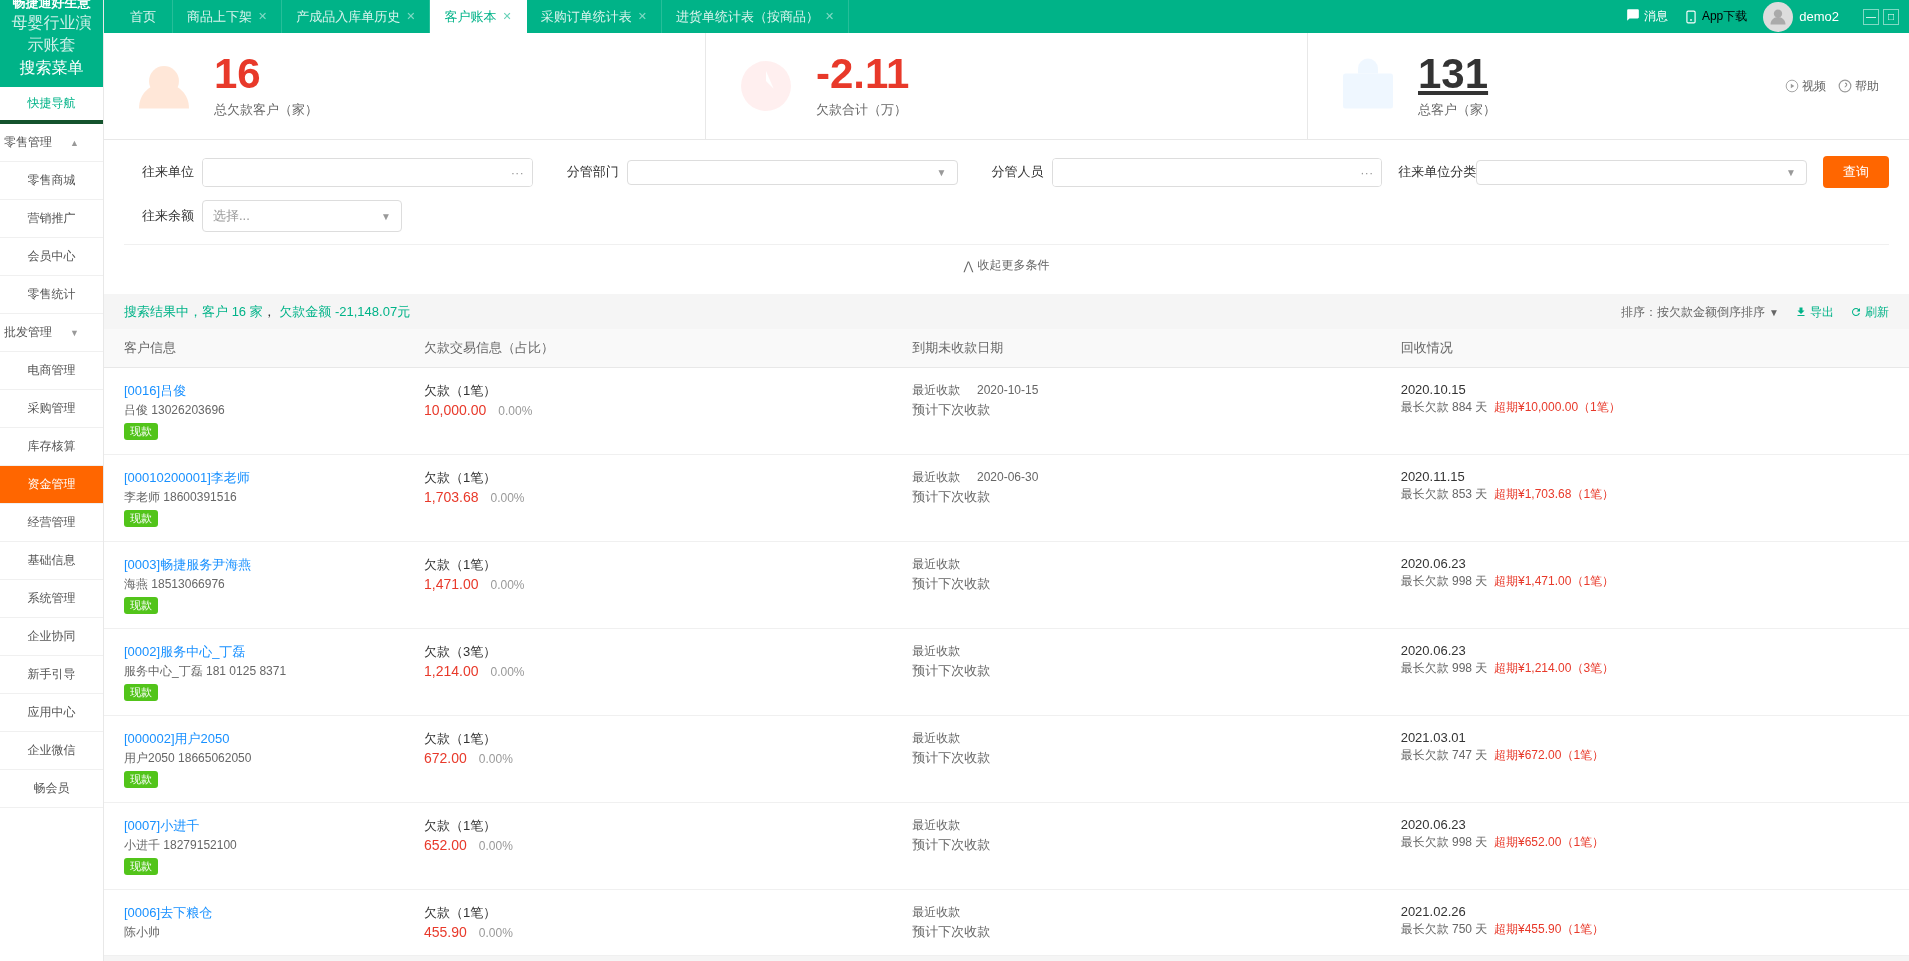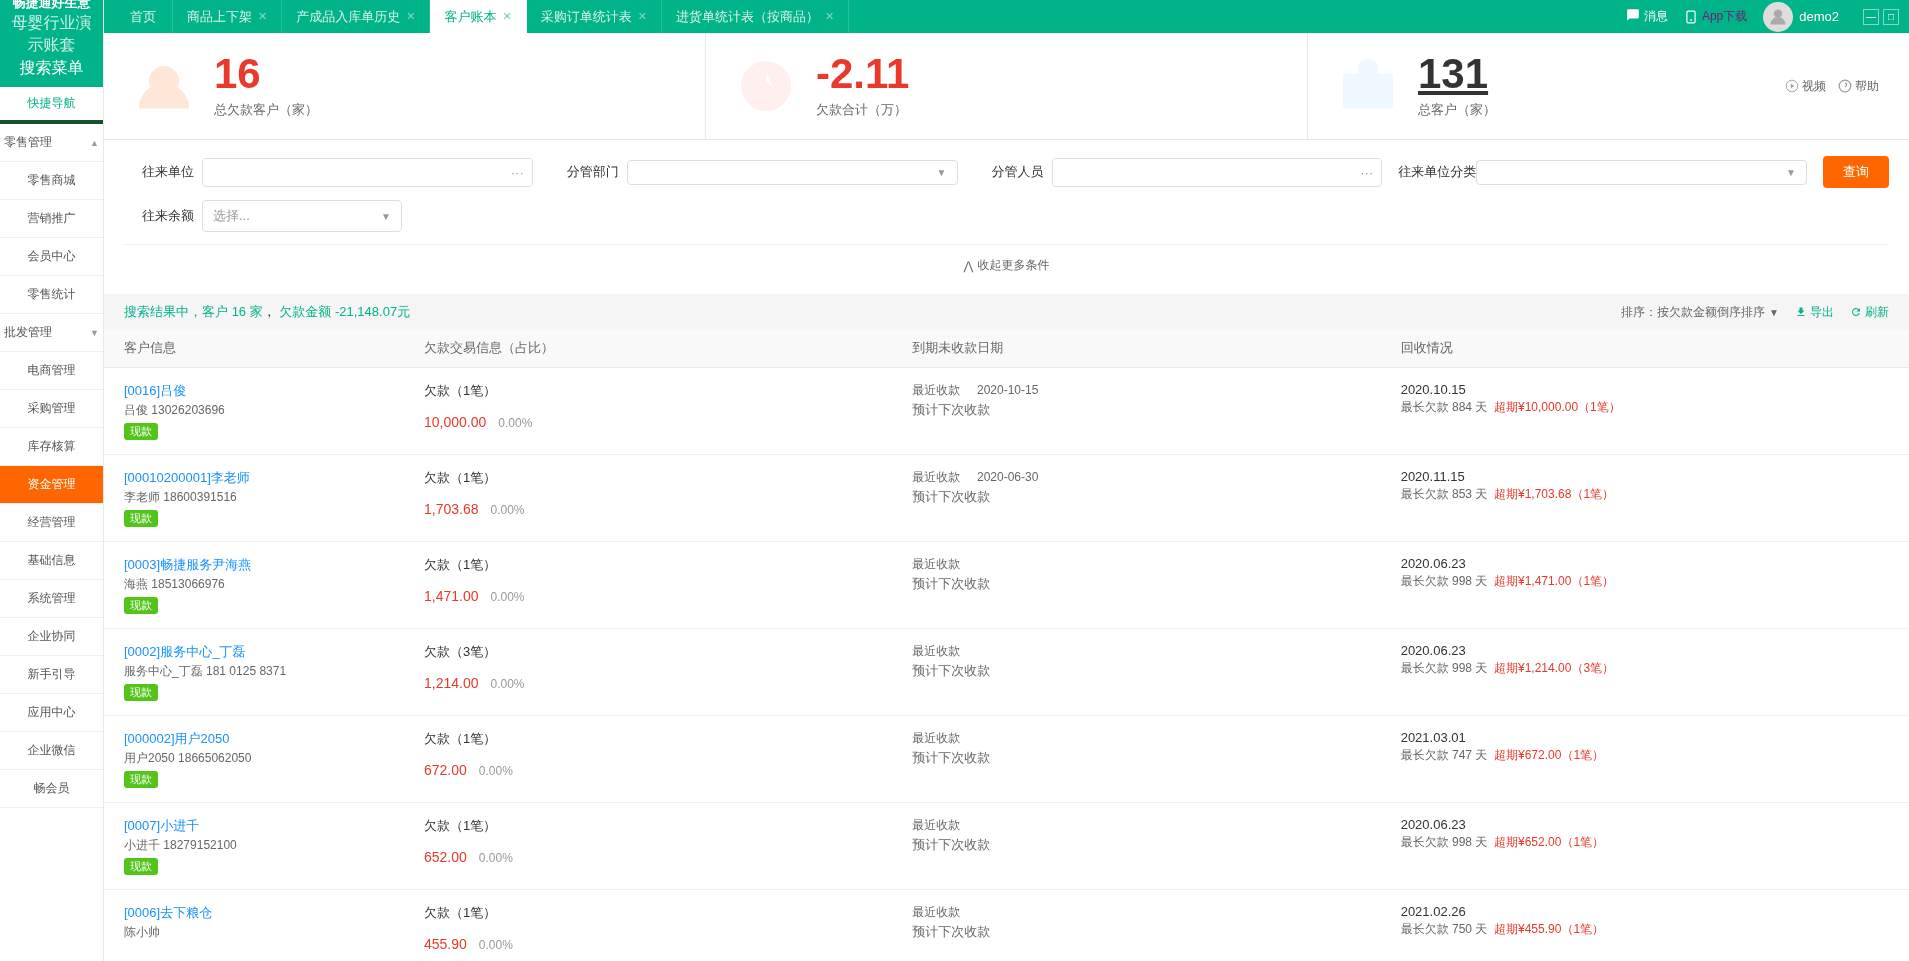--- a/index.html
+++ b/index.html
@@ -4,21 +4,21 @@
   <style>
     * { box-sizing: border-box; margin: 0; padding: 0; }
     body { font-family: 'Microsoft YaHei', Arial, sans-serif; font-size: 13px; background: #f5f5f5; color: #333; display: flex; height: 961px; overflow: hidden; }
 
     
     .sidebar { width: 104px; background: #fff; border-right: 1px solid #e8e8e8; display: flex; flex-direction: column; flex-shrink: 0; }
     .sidebar-logo { background: #00b388; height: 50px; display: flex; align-items: center; justify-content: center; padding: 0 8px; }
     .sidebar-search { padding: 8px 6px; background: #00b388; color: #fff; font-size: 16px; text-align: center; cursor: pointer; }
     .sidebar-nav-item { padding: 10px 4px; text-align: center; font-size: 12px; color: #555; cursor: pointer; border-bottom: 1px solid #f0f0f0; }
     .sidebar-nav-item.active { background: #ff6600; color: #fff; }
-    .sidebar-nav-item.has-arrow { display: flex; align-items: center; justify-content: space-between; gap: 18px; }
+    .sidebar-nav-item.has-arrow { display: flex; align-items: center; justify-content: flex-start; gap: 18px; }
 
     
     .main { flex: 1; display: flex; flex-direction: column; overflow: hidden; }
 
     
     .top-nav { background: #00b388; height: 33px; display: flex; align-items: center; padding: 0 10px; gap: 0; flex-shrink: 0; }
     .top-nav-right { margin-left: auto; display: flex; align-items: center; gap: 16px; color: #fff; font-size: 13px; }
     .nav-tab { padding: 0 14px; height: 50px; display: flex; align-items: center; font-size: 13px; color: rgba(255,255,255,0.85); cursor: pointer; white-space: nowrap; border-right: 1px solid rgba(255,255,255,0.15); }
     .nav-tab.active { background: #fff; color: #00b388; border-radius: 4px 4px 0 0; }
     .nav-tab .close-x { margin-left: 6px; font-size: 11px; opacity: 0.6; }
@@ -65,33 +65,33 @@
     .action-btn { display: flex; align-items: center; gap: 3px; cursor: pointer; color: #00b388; }
 
     
     .table-wrap { background: #fff; }
     .table-header { display: grid; grid-template-columns: 300px 1fr 1fr 1fr; padding: 10px 20px; background: #f9f9f9; border-bottom: 1px solid #e8e8e8; font-size: 13px; color: #666; font-weight: 500; }
     .table-row { display: grid; grid-template-columns: 300px 1fr 1fr 1fr; padding: 14px 20px; border-bottom: 1px solid #f0f0f0; align-items: start; }
     .customer-name { font-size: 13px; color: #1890ff; cursor: pointer; text-decoration: none; }
     .customer-phone { font-size: 12px; color: #666; margin-top: 2px; }
     .tag-xian { display: inline-block; background: #52c41a; color: #fff; font-size: 11px; padding: 1px 6px; border-radius: 3px; margin-top: 4px; }
     .debt-count { font-size: 13px; color: #333; }
-    .debt-amount { font-size: 14px; color: #e8392a; font-weight: 500; margin-top: 14px; }
+    .debt-amount { font-size: 14px; color: #e8392a; font-weight: 500; margin-top: 2px; }
     .debt-percent { font-size: 12px; color: #999; }
     .collection-info { font-size: 12px; color: #666; }
     .collection-next { color: #666; margin-top: 2px; }
     .overdue-date { font-size: 13px; color: #333; }
     .overdue-days { font-size: 12px; color: #666; margin-top: 2px; }
     .overdue-link { color: #e8392a; cursor: pointer; }
 
     
     .avatar { width: 30px; height: 30px; border-radius: 50%; background: #ddd; display: flex; align-items: center; justify-content: center; overflow: hidden; }
 
     .nav-msg-icon { display: flex; gap: 4px; color: #fff; font-size: 12px; cursor: pointer; }
-    .nav-app-icon { display: flex; align-items: center; gap: 4px; color: #701a75; font-size: 12px; cursor: pointer; }
+    .nav-app-icon { display: flex; align-items: center; gap: 4px; color: #000000; font-size: 12px; cursor: pointer; }
     .nav-user { display: flex; align-items: center; gap: 6px; color: #fff; font-size: 13px; cursor: pointer; }
   </style>
 </head>
 <body>
 
 <div class="sidebar">
   <div class="sidebar-logo">
     <div style="text-align:center">
       <div style="color:#fff;font-size:10px;line-height:1.4;">
         <div style="font-size:13px;font-weight:bold;">畅捷通好生意</div>

